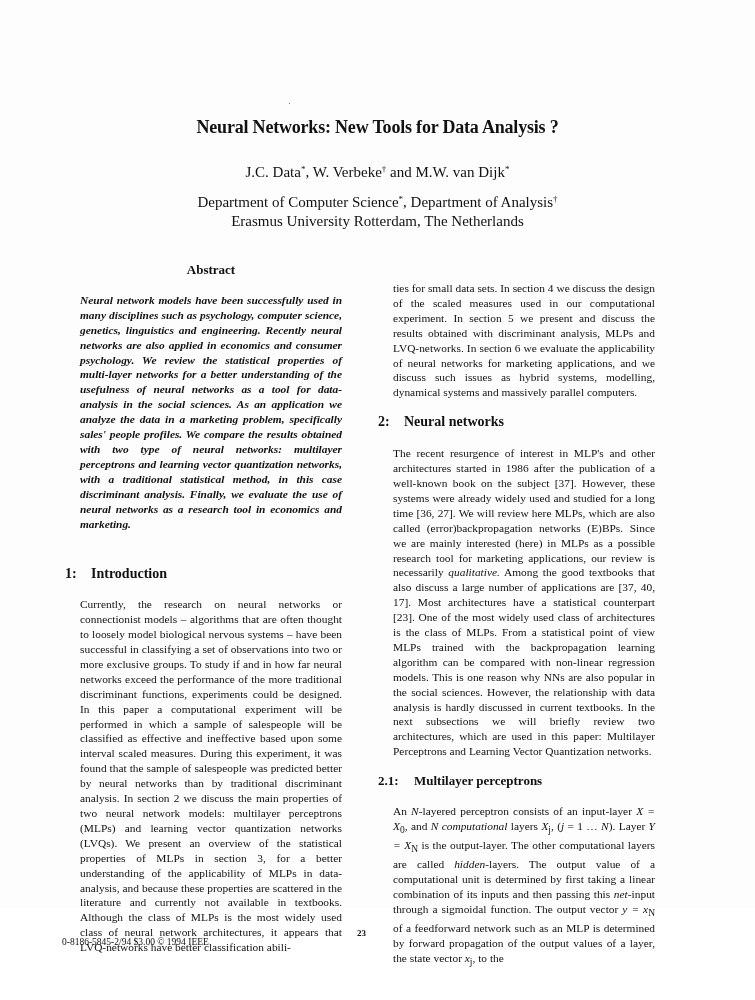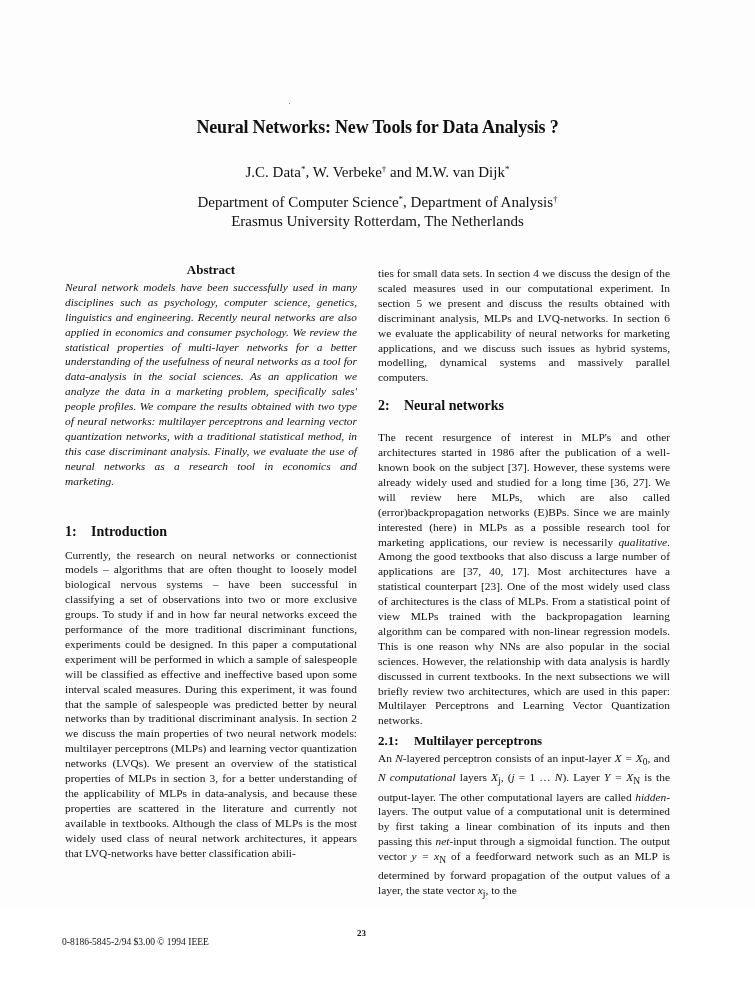--- a/index.html
+++ b/index.html
@@ -12,22 +12,22 @@
   .authors { position: absolute; left: 0; width: 755px; top: 164px; text-align: center; font-size: 15px; }
   .affil { position: absolute; left: 0; width: 755px; text-align: center; font-size: 15px; }
   .affil1 { top: 194px; }
   .affil2 { top: 213px; }
   sup { font-size: 9px; vertical-align: 5px; line-height: 0; }
 
   .col { position: absolute; width: 292px; font-size: 11.4px; line-height: 14.9px; text-align: justify; }
   .col-left { left: 65px; top: 263px; }
   .col-right { left: 378px; top: 266px; }
   .abstract-head { text-align: center; font-weight: bold; font-size: 13px; margin-bottom: 2px; }
-  .abstract-body { font-style: italic; }
-  p { margin: 0; }
+  .abstract-body { font-style: italic; font-weight: bold; }
+  p { margin: 15px; }
   h2 { font-size: 14px; font-weight: bold; margin: 0; }
   h2 .num { display: inline-block; width: 26px; }
   h3 { font-size: 13px; font-weight: bold; margin: 0; }
   h3 .num { display: inline-block; width: 36px; }
   .sec1 { margin-top: 36px; margin-bottom: 8px; }
   .sec2 { margin-top: 14px; margin-bottom: 16px; }
   .sec21 { margin-top: 6px; margin-bottom: 2px; }
 
   .pagenum { position: absolute; left: 357px; top: 928px; font-size: 9px; font-weight: bold; }
   .copyright { position: absolute; left: 62px; top: 937px; font-size: 9.5px; }

